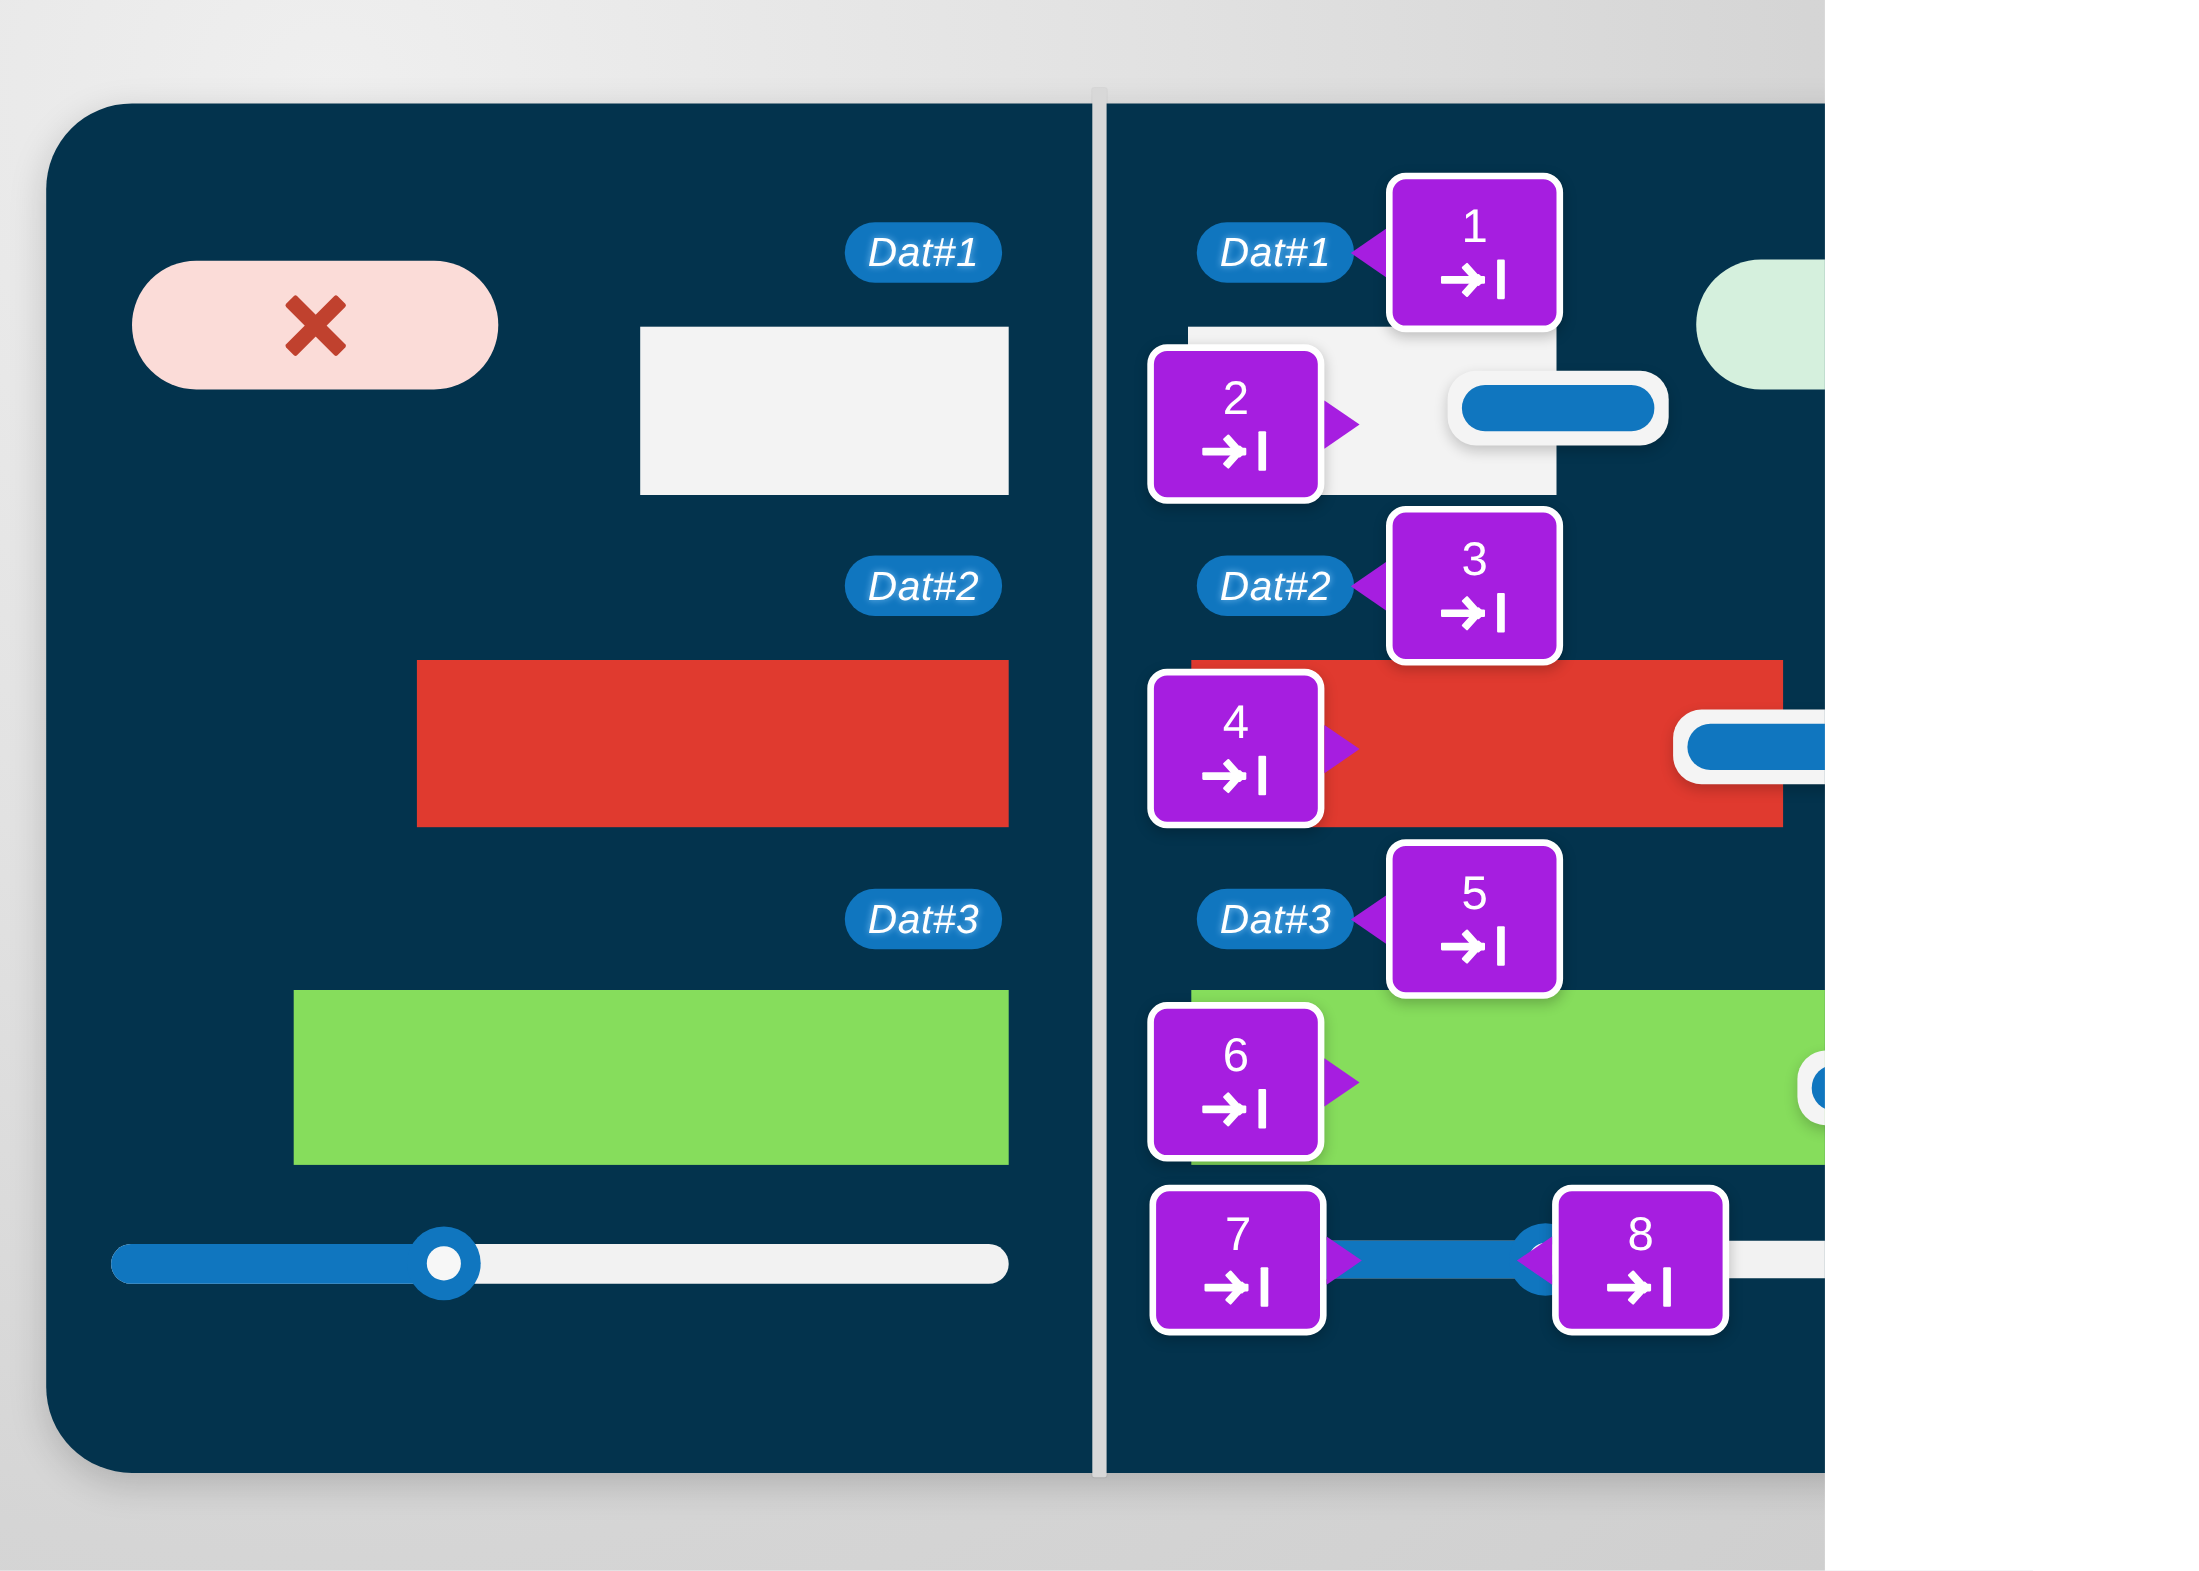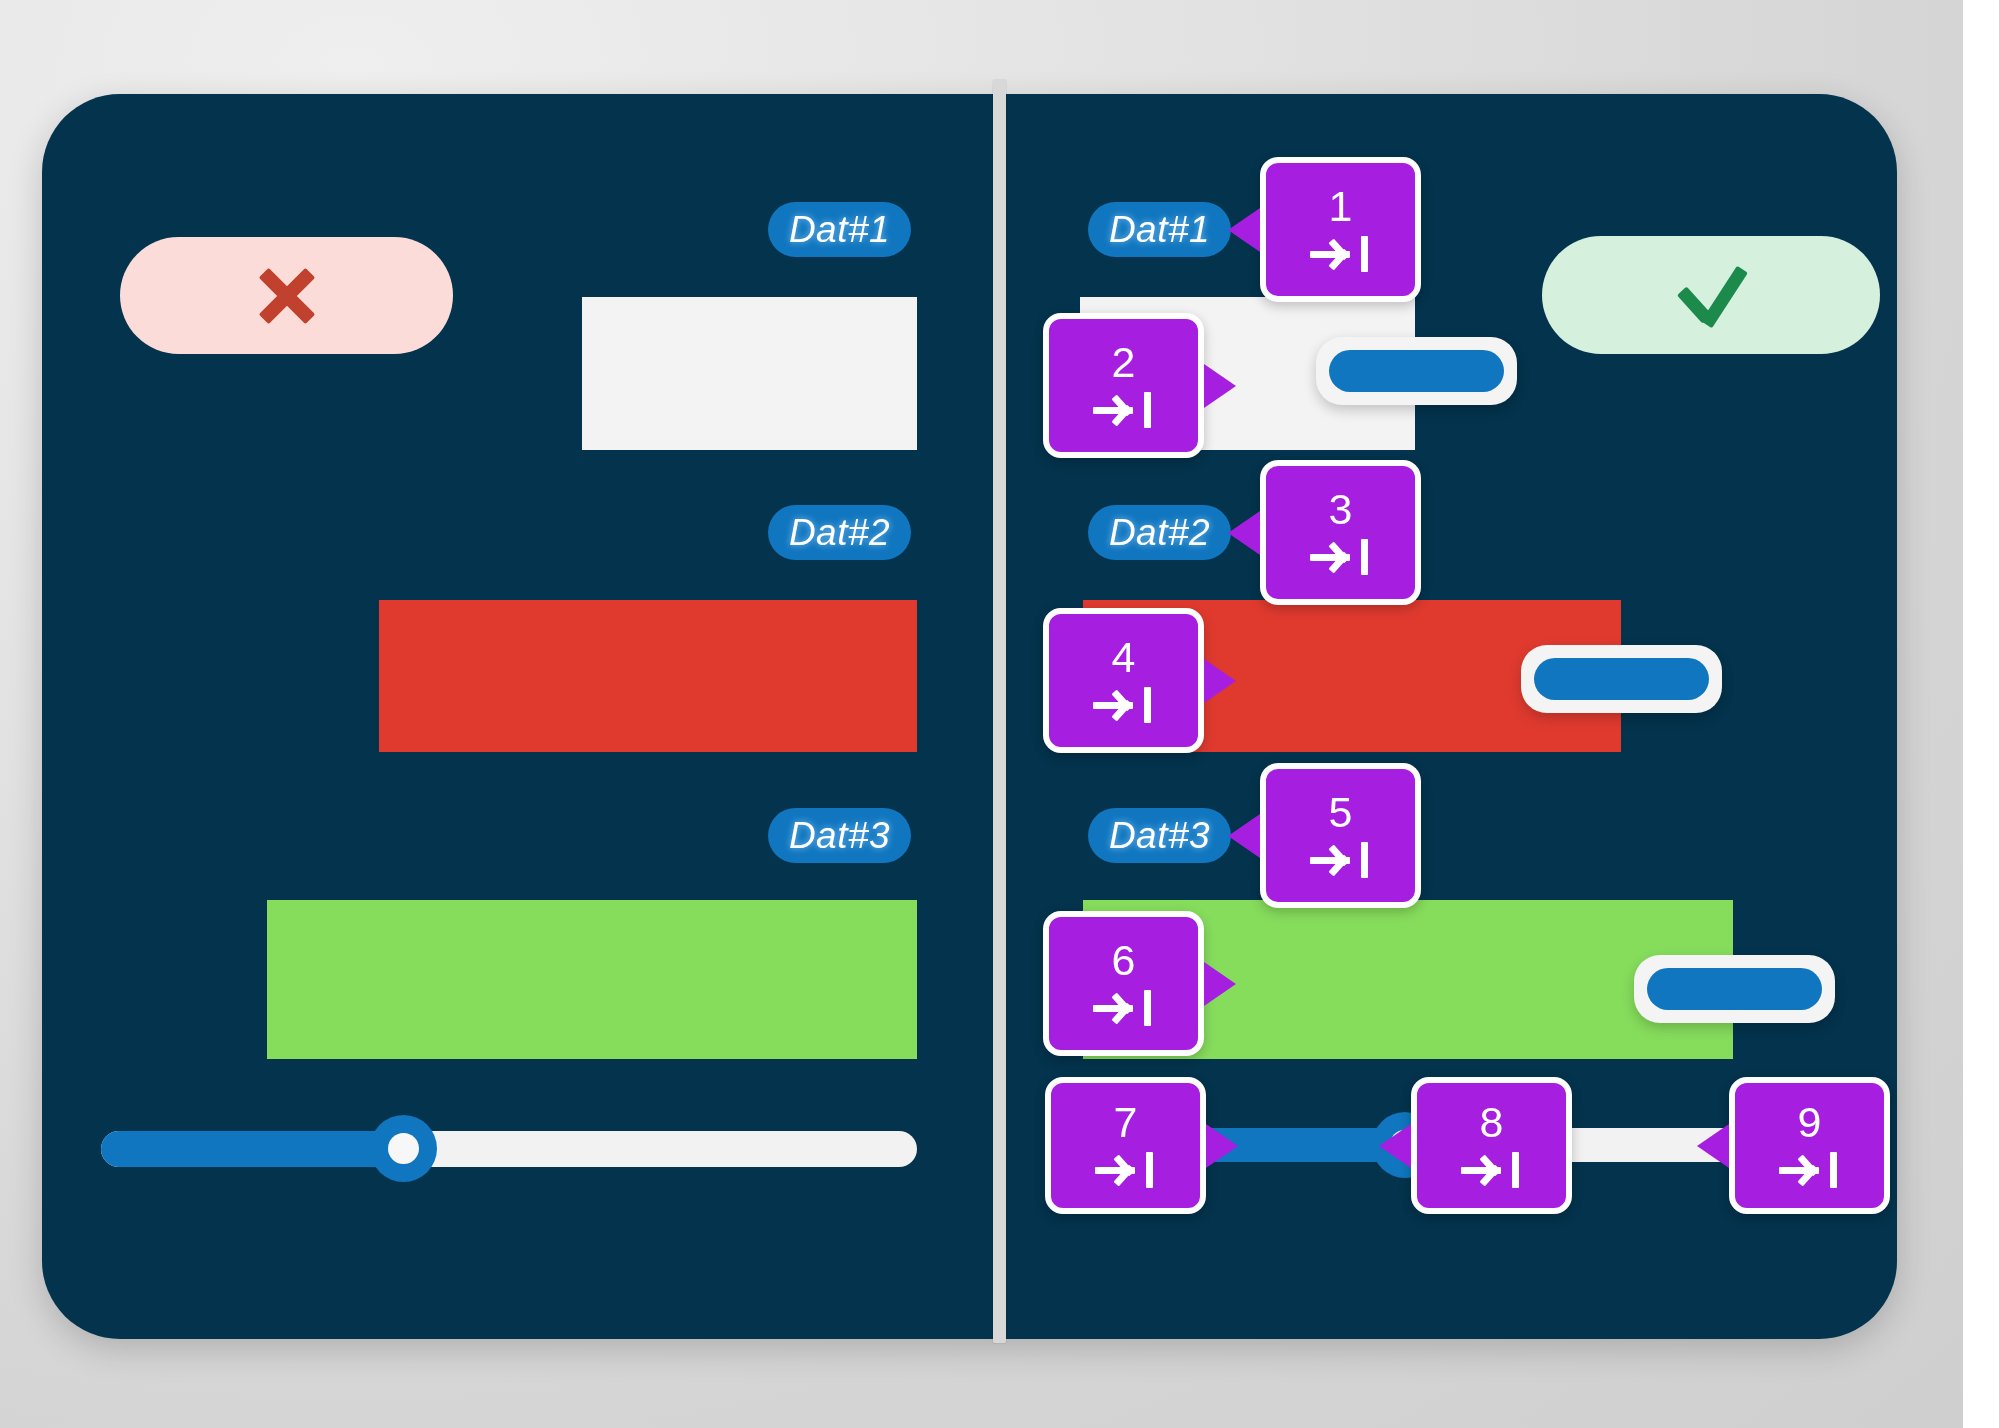--- a/index.html
+++ b/index.html
@@ -5,21 +5,21 @@
   html, body {
     margin: 0;
     padding: 0;
     background: #ffffff;
   }
   body {
     font-family: "Liberation Sans", sans-serif;
   }
   #stage {
     position: relative;
-    width: 1963px;
+    width: 1659px;
     height: 1428px;
     overflow: hidden;
     background: radial-gradient(ellipse at 18% 6%, #efefef 0%, #e2e2e2 38%, #d5d5d5 70%, #cfcfcf 100%);
   }
 
   
   .card {
     position: absolute;
     left: 42px;
     top: 94px;

